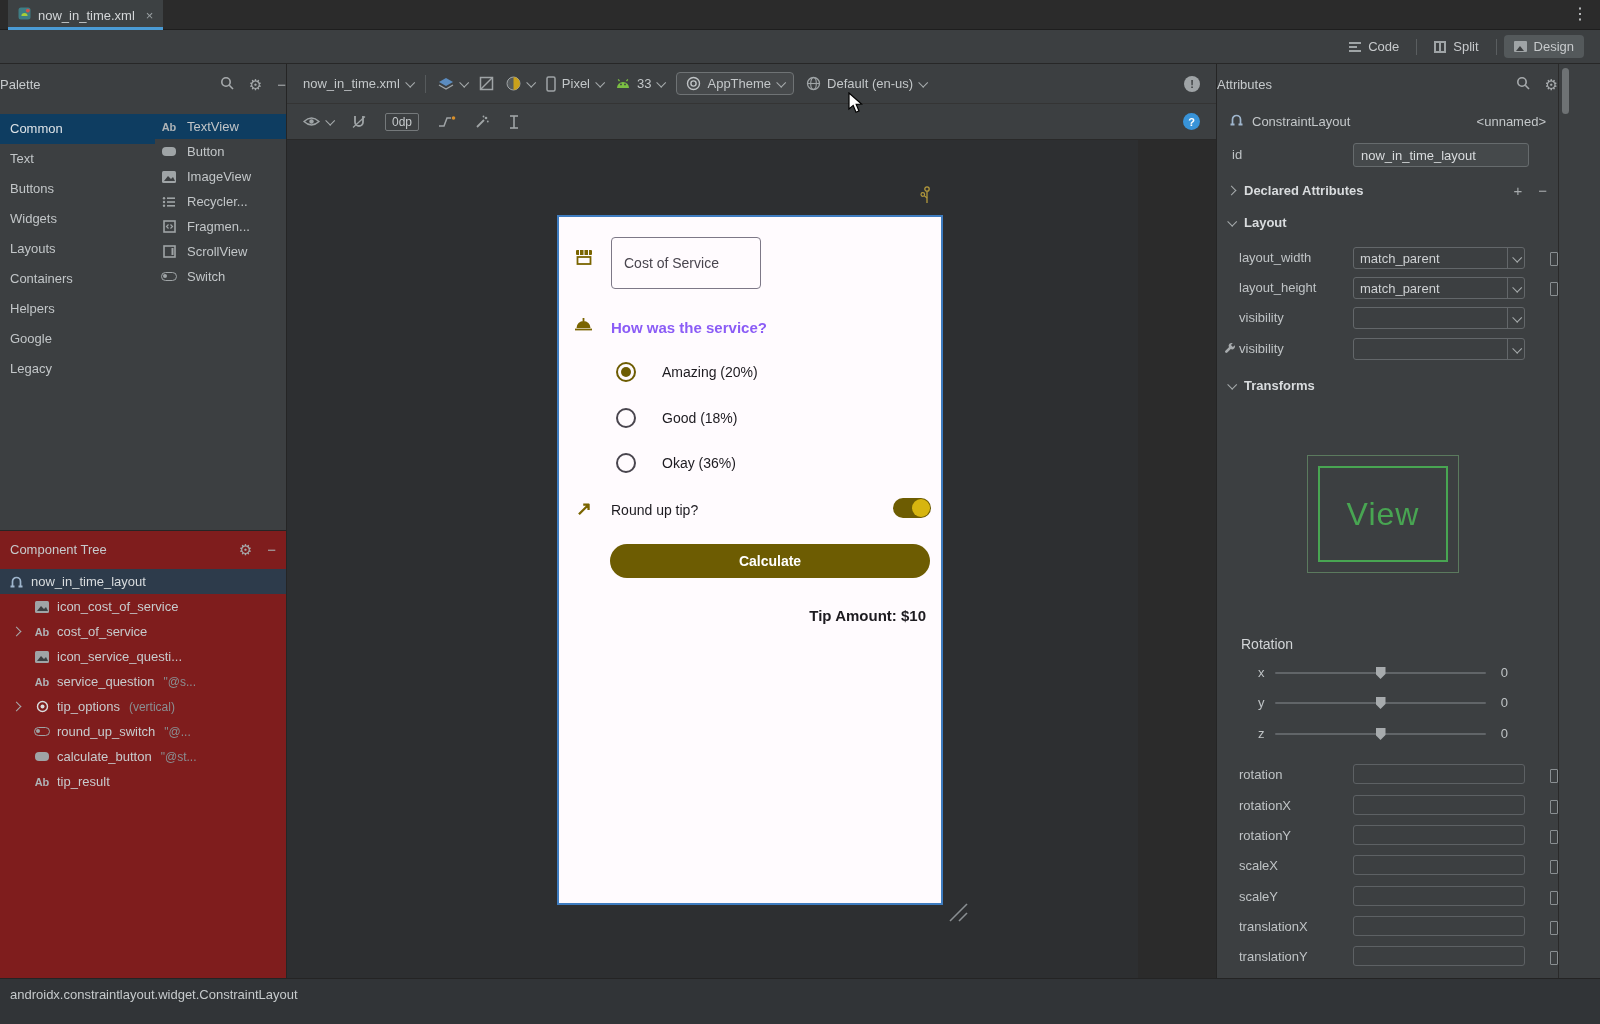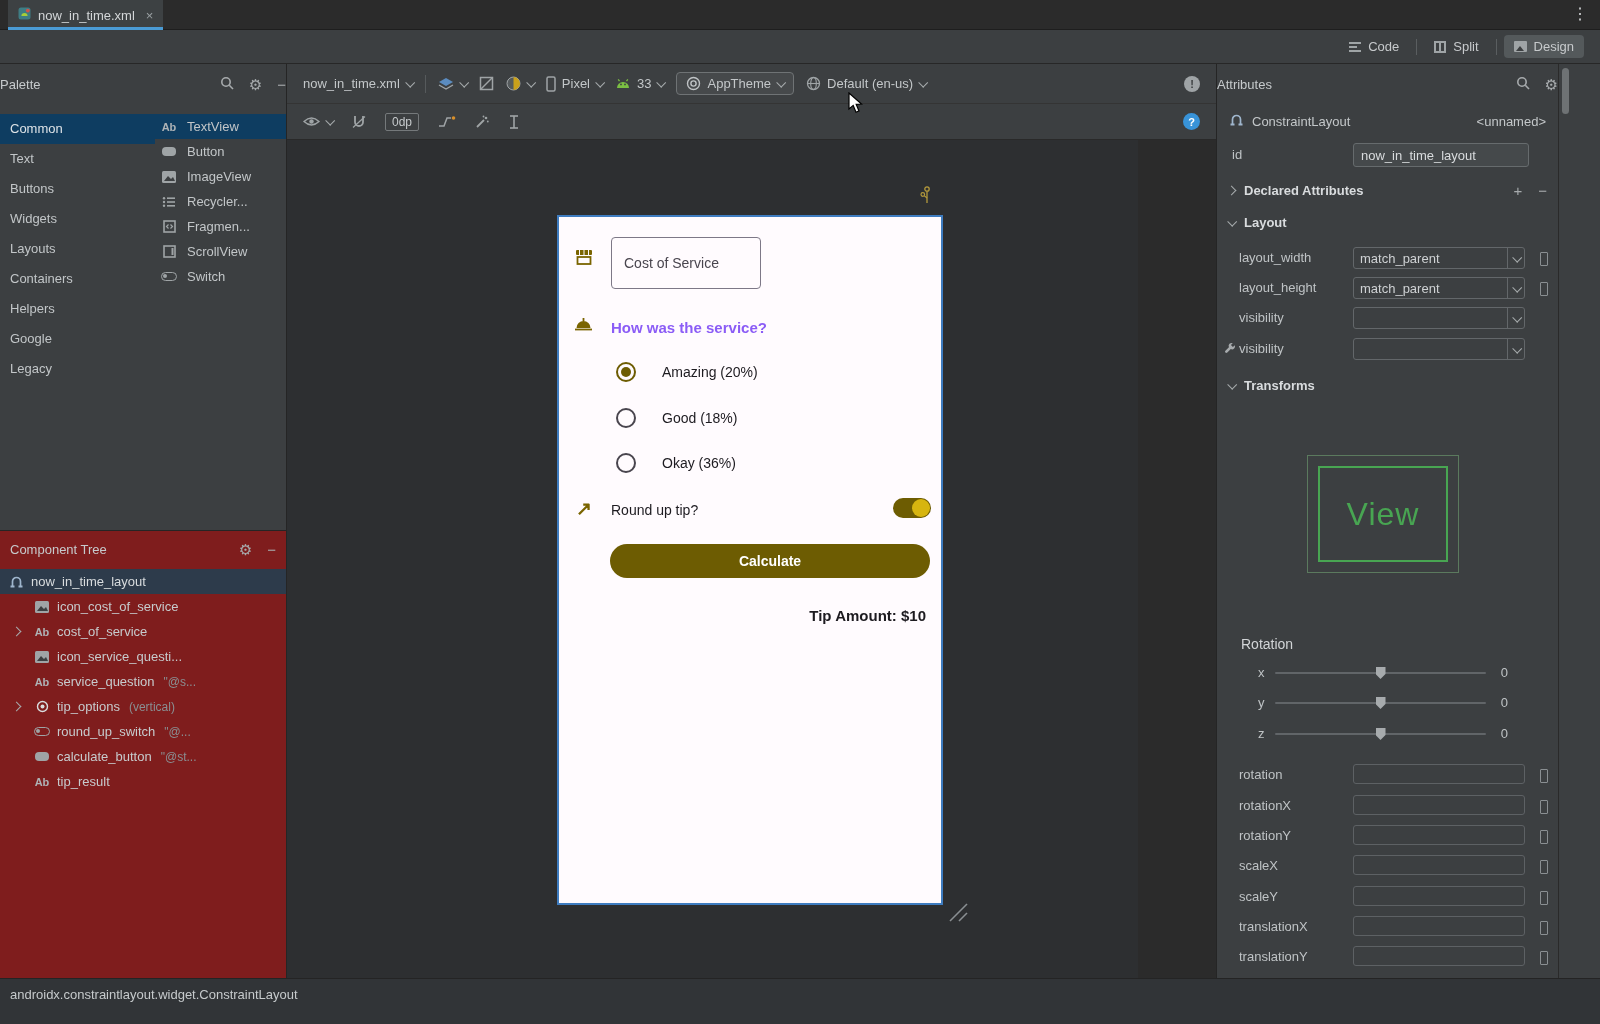--- a/index.html
+++ b/index.html
@@ -100,21 +100,21 @@
   
   .attrs{position:absolute;left:1216px;top:64px;width:342px;height:914px;background:#3c3f41;border-left:1px solid #252525;box-sizing:border-box;}
   .comp-row{position:absolute;left:0;top:42px;width:100%;height:30px;display:flex;align-items:center;gap:8px;padding:0 12px;box-sizing:border-box;color:#c3c7c9;}
   .unnamed{margin-left:auto;color:#c3c7c9;}
   .id-row{position:absolute;left:0;top:76px;width:100%;height:30px;padding-left:24px;}
   .id-label{position:absolute;left:15px;top:7px;color:#bfc3c5;}
   .id-input{position:absolute;left:136px;top:3px;width:176px;height:24px;background:#45494b;border:1px solid #666b6d;border-radius:3px;
             box-sizing:border-box;display:flex;align-items:center;padding:0 7px;color:#d9dcde;cursor:text;}
   .sec-bar{position:absolute;left:0;width:100%;height:28px;display:flex;align-items:center;gap:9px;padding:0 11px;box-sizing:border-box;color:#d9dcde;font-weight:bold;}
   .sec-icons{margin-left:auto;display:flex;gap:16px;color:#a7abad;font-weight:normal;font-size:15px;}
-  .attr-row,.field-row{position:absolute;left:0;width:100%;height:28px;}
+  .attr-row,.field-row{position:absolute;left:0;width:100%;height:28px;padding-left:10px;}
   .attr-label{position:absolute;left:22px;top:6px;color:#bfc3c5;white-space:nowrap;}
   .wrench{position:absolute;left:7px;top:7px;}
   .attr-select{position:absolute;left:136px;top:3px;width:172px;height:22px;border:1px solid #63676a;border-radius:3px;box-sizing:border-box;
                display:flex;align-items:center;padding-left:6px;color:#cfd2d4;cursor:pointer;}
   .attr-select .dd{margin-left:auto;width:16px;height:100%;border-left:1px solid #63676a;display:flex;align-items:center;justify-content:center;}
   .pick{position:absolute;right:10px;top:8px;width:6px;height:12px;border:1.3px solid #8a8f92;border-radius:1px;cursor:pointer;}
   .attr-input{position:absolute;left:136px;top:3px;width:172px;height:20px;border:1px solid #5d6164;border-radius:3px;box-sizing:border-box;cursor:text;}
   .view-preview{position:absolute;left:90px;top:391px;width:152px;height:118px;border:1px solid #5b7a5e;display:flex;align-items:center;justify-content:center;box-sizing:border-box;}
   .vp-inner{width:126px;height:92px;border:2px solid #48a552;display:flex;align-items:center;justify-content:center;color:#48a552;font-size:32px;letter-spacing:1px;}
   .rot-title{position:absolute;left:24px;top:572px;color:#d2d5d7;font-size:14px;}

